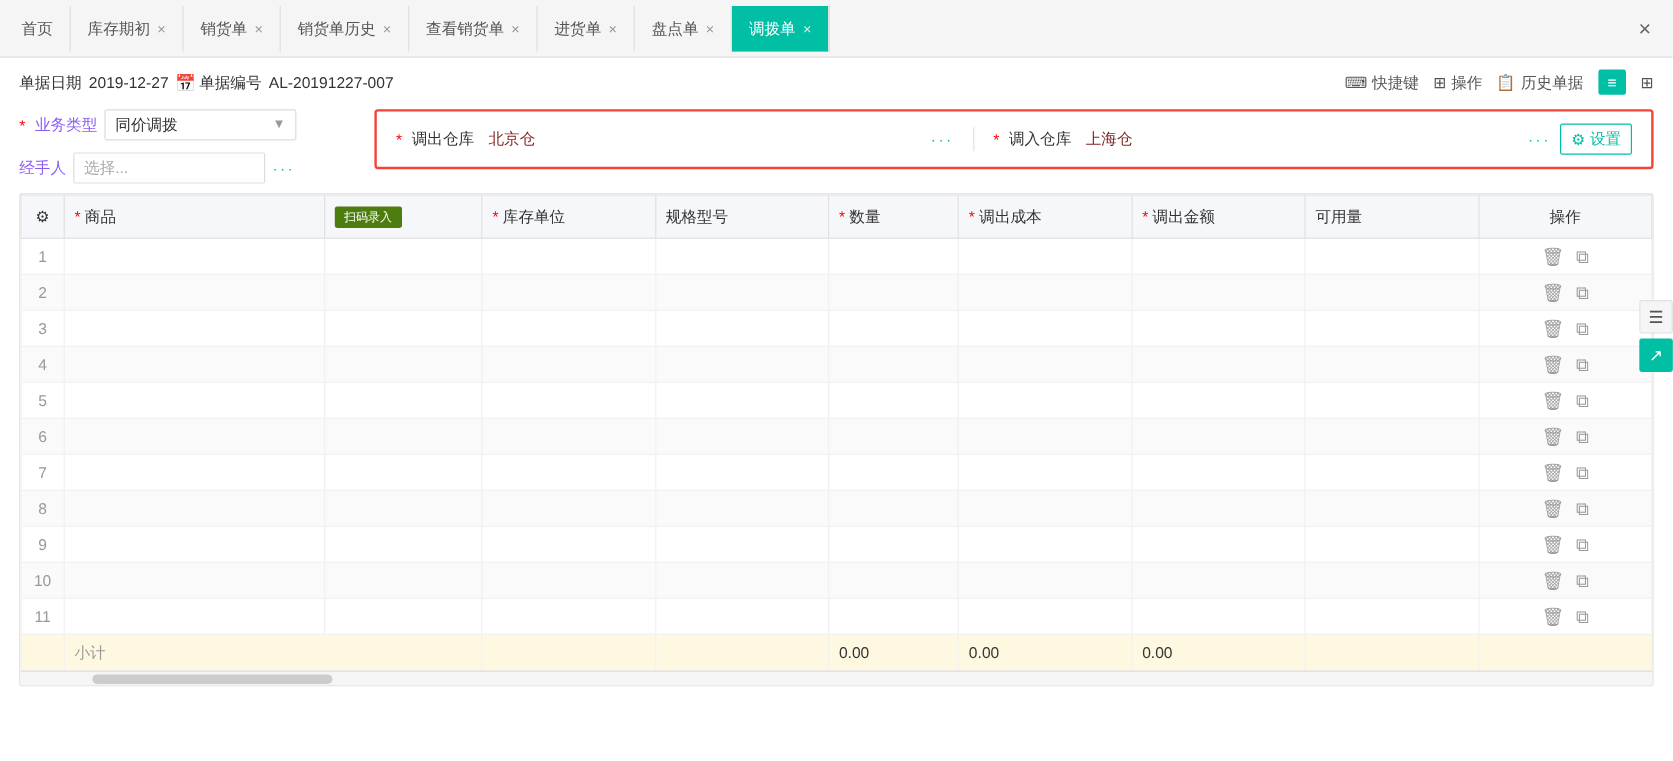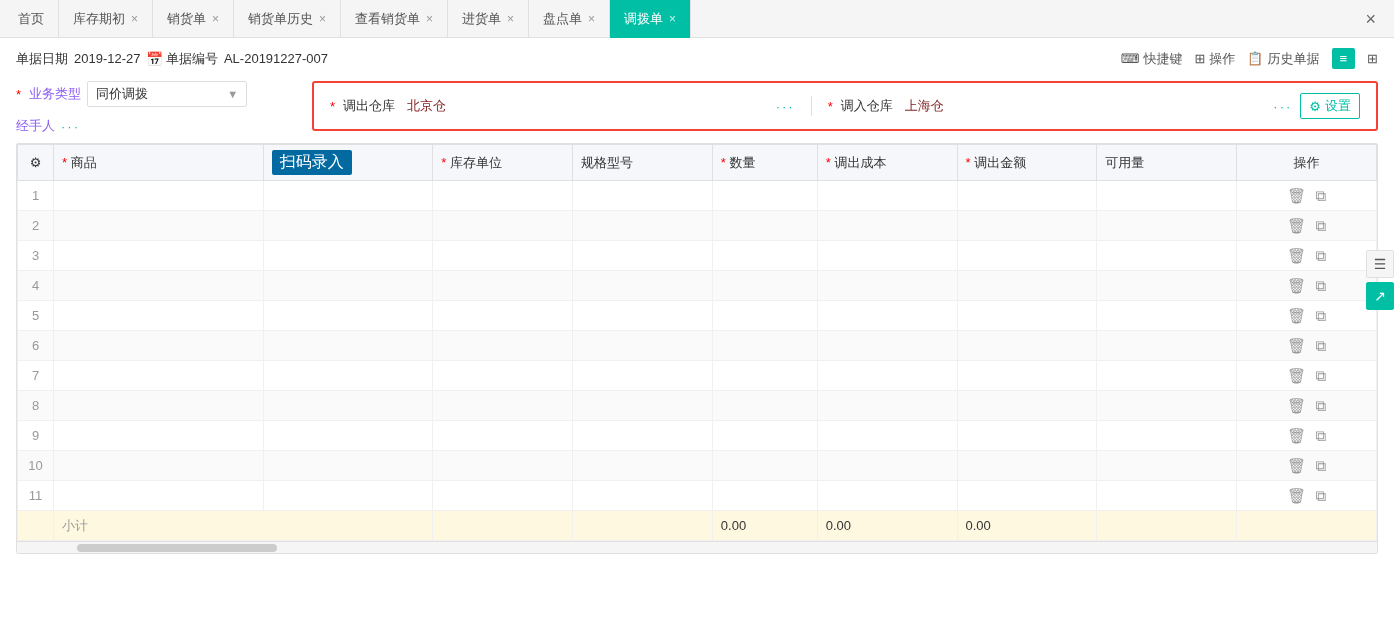--- a/index.html
+++ b/index.html
@@ -3,21 +3,21 @@
   <meta charset="utf-8">
   <style>
     * { box-sizing: border-box; margin: 0; padding: 0; }
     body { font-family: "Microsoft YaHei", "PingFang SC", Arial, sans-serif; font-size: 13px; color: #333; background: #fff; overflow: hidden; }
 
     
     .tab-bar {
       display: flex; align-items: center;
       background: #f5f5f5;
       border-bottom: 1px solid #e0e0e0;
-      height: 38px;
+      height: 48px;
       padding: 0 4px;
       position: relative;
     }
     .tab-item {
       display: flex; align-items: center;
       padding: 0 14px;
       height: 38px;
       cursor: pointer;
       font-size: 13px;
       color: #555;
@@ -179,23 +179,23 @@
       color: #333;
       font-weight: normal;
     }
 
     
     .op-col { text-align: center; white-space: nowrap; }
     .op-btn { color: #999; cursor: pointer; font-size: 15px; margin: 0 3px; }
 
     
     .scan-btn {
-      background: #0369a1; color: #fff;
+      background: #4d7c0f; color: #fff;
       border: none; border-radius: 2px;
-      padding: 2px 8px; font-size: 16px;
+      padding: 2px 8px; font-size: 10px;
       cursor: pointer;
     }
 
     
     .side-actions {
       position: fixed;
       right: 0; top: 250px;
       display: flex; flex-direction: column; gap: 4px;
     }
     .side-btn {
@@ -308,20 +308,23 @@
       <div class="form-field">
         <span class="req">*</span>
         <label>业务类型</label>
         <div class="select-wrapper">
           <span class="select-val">同价调拨</span>
           <span class="select-arrow">▼</span>
         </div>
       </div>
       <div class="form-field">
         <label>经手人</label>
+        <div class="select-wrapper">
+          <span class="select-val" style="color:#aaa;">选择...</span>
+        </div>
         <span class="field-dots">···</span>
       </div>
     </div>
 
     <div class="warehouse-box">
       <div class="wh-field">
         <span class="wh-req">*</span>
         <span class="wh-label">调出仓库</span>
         <span class="wh-value">北京仓</span>
         <span class="wh-dots">···</span>

